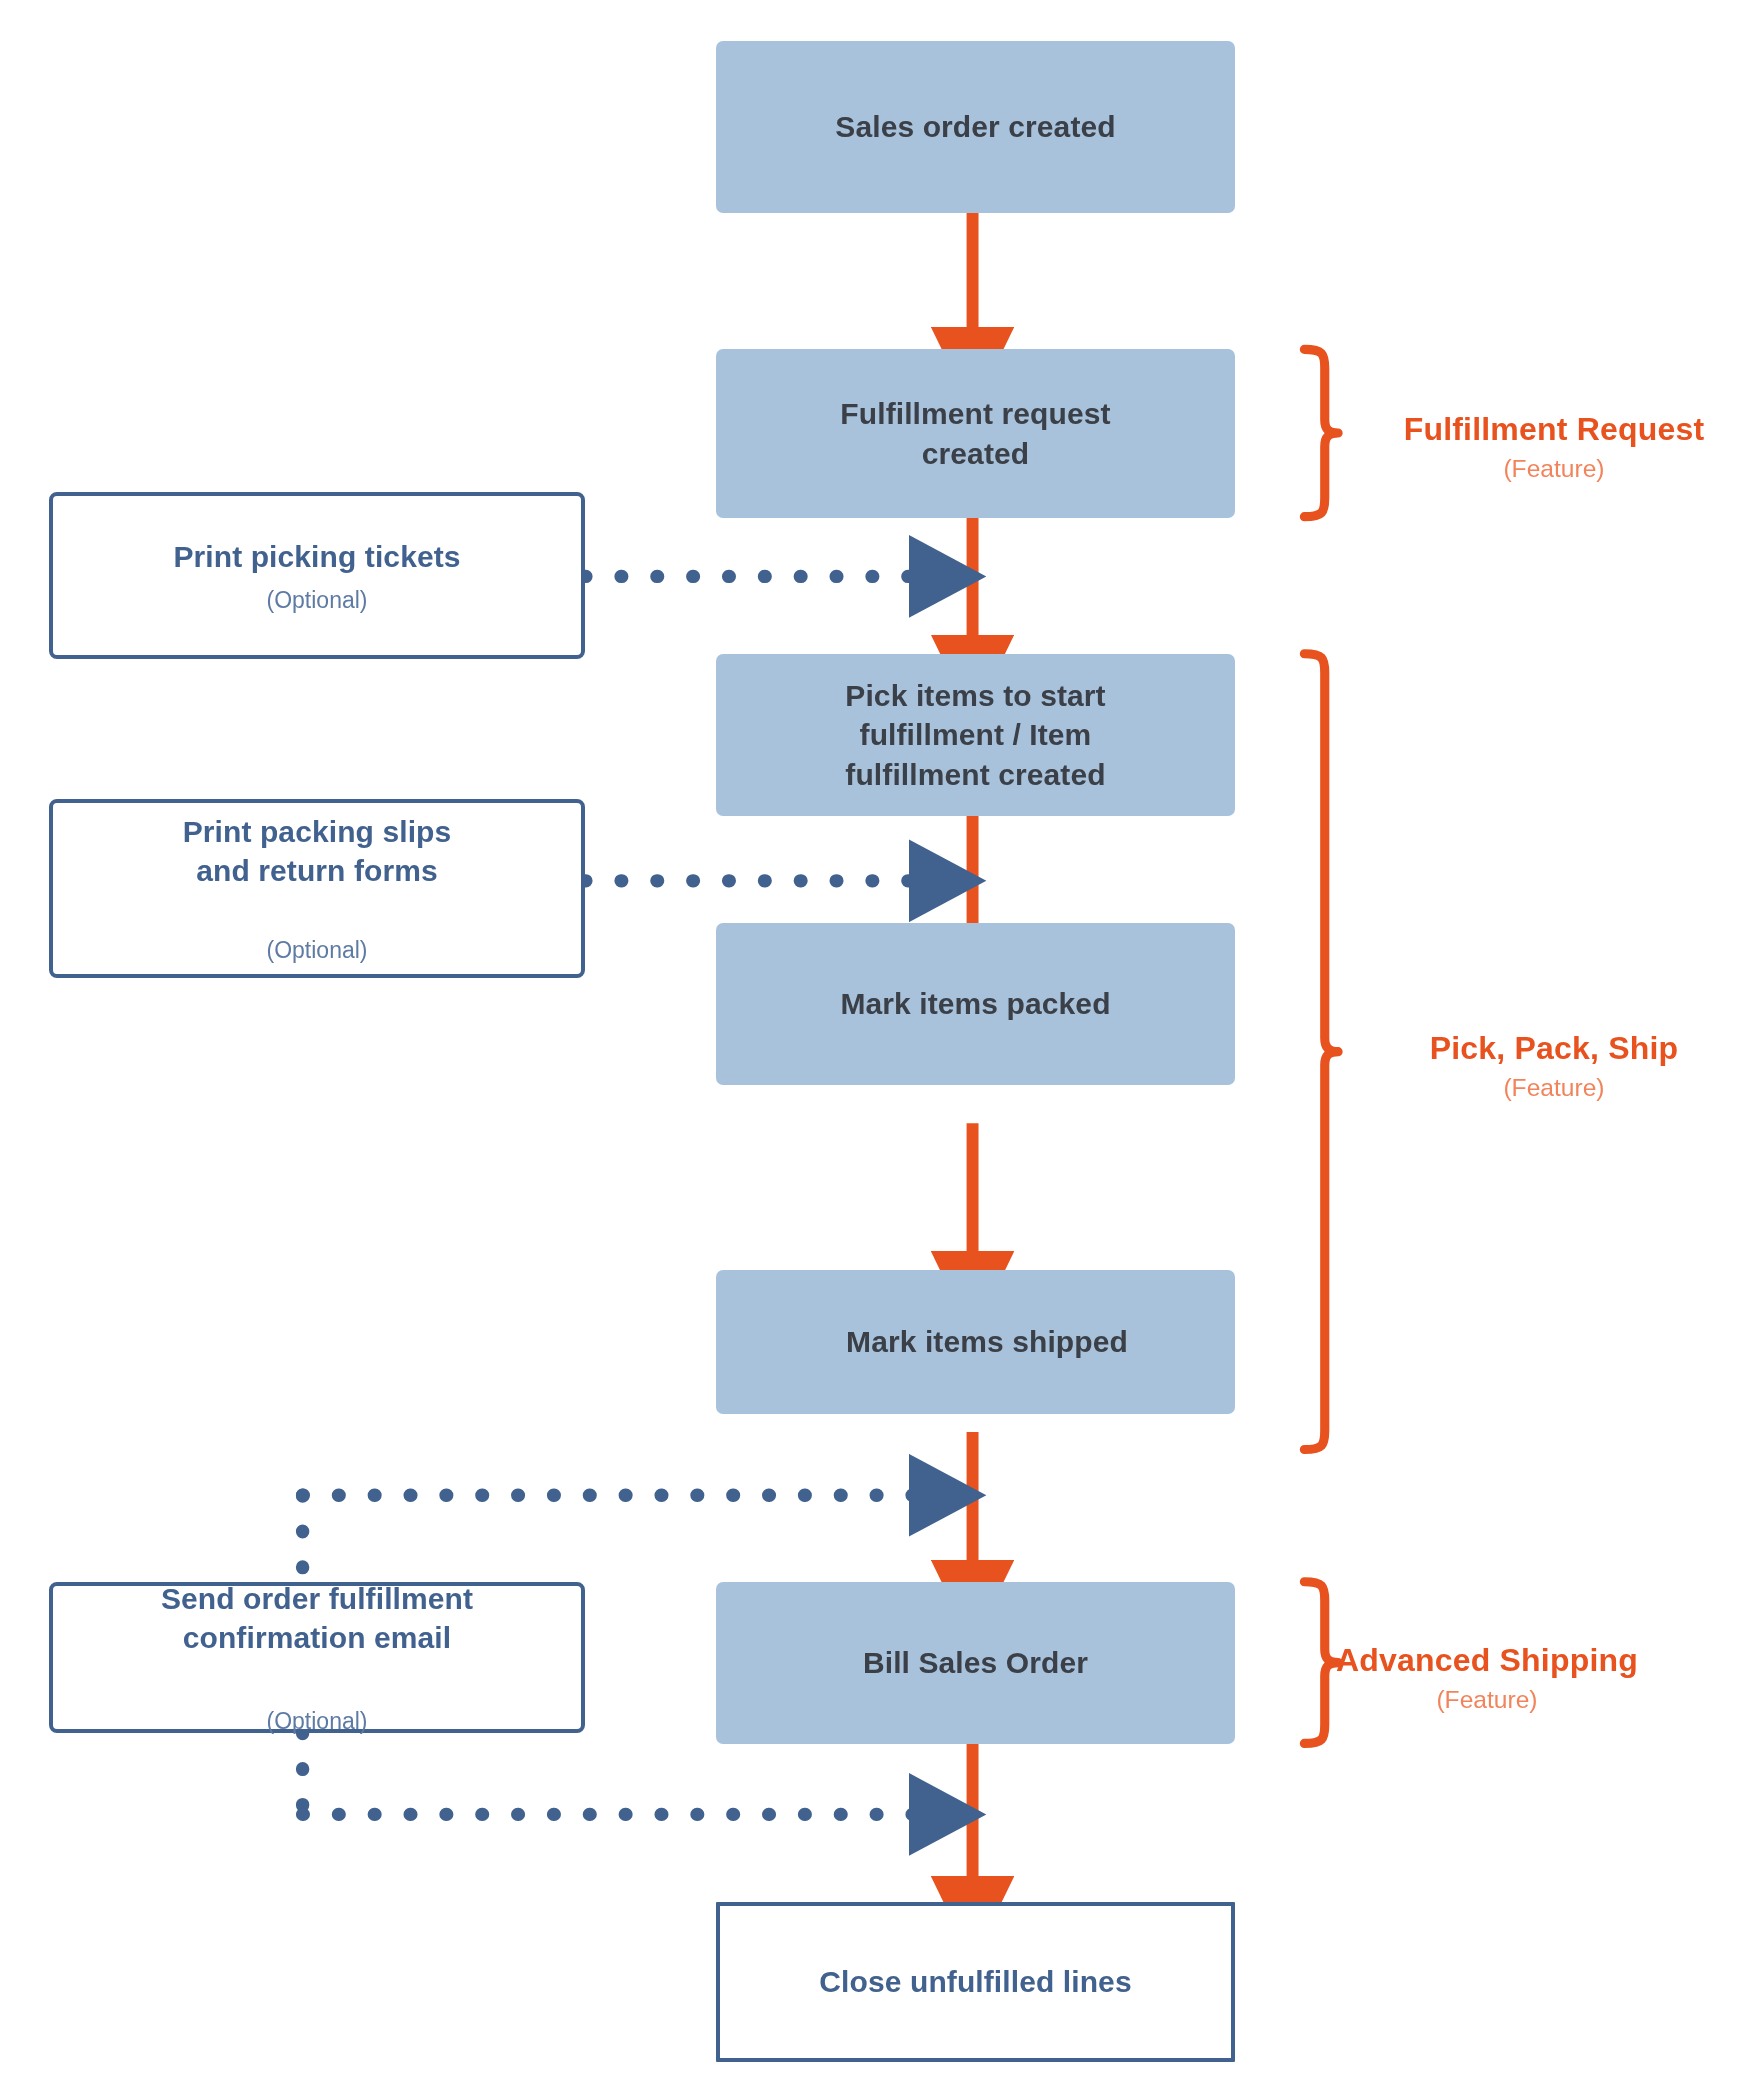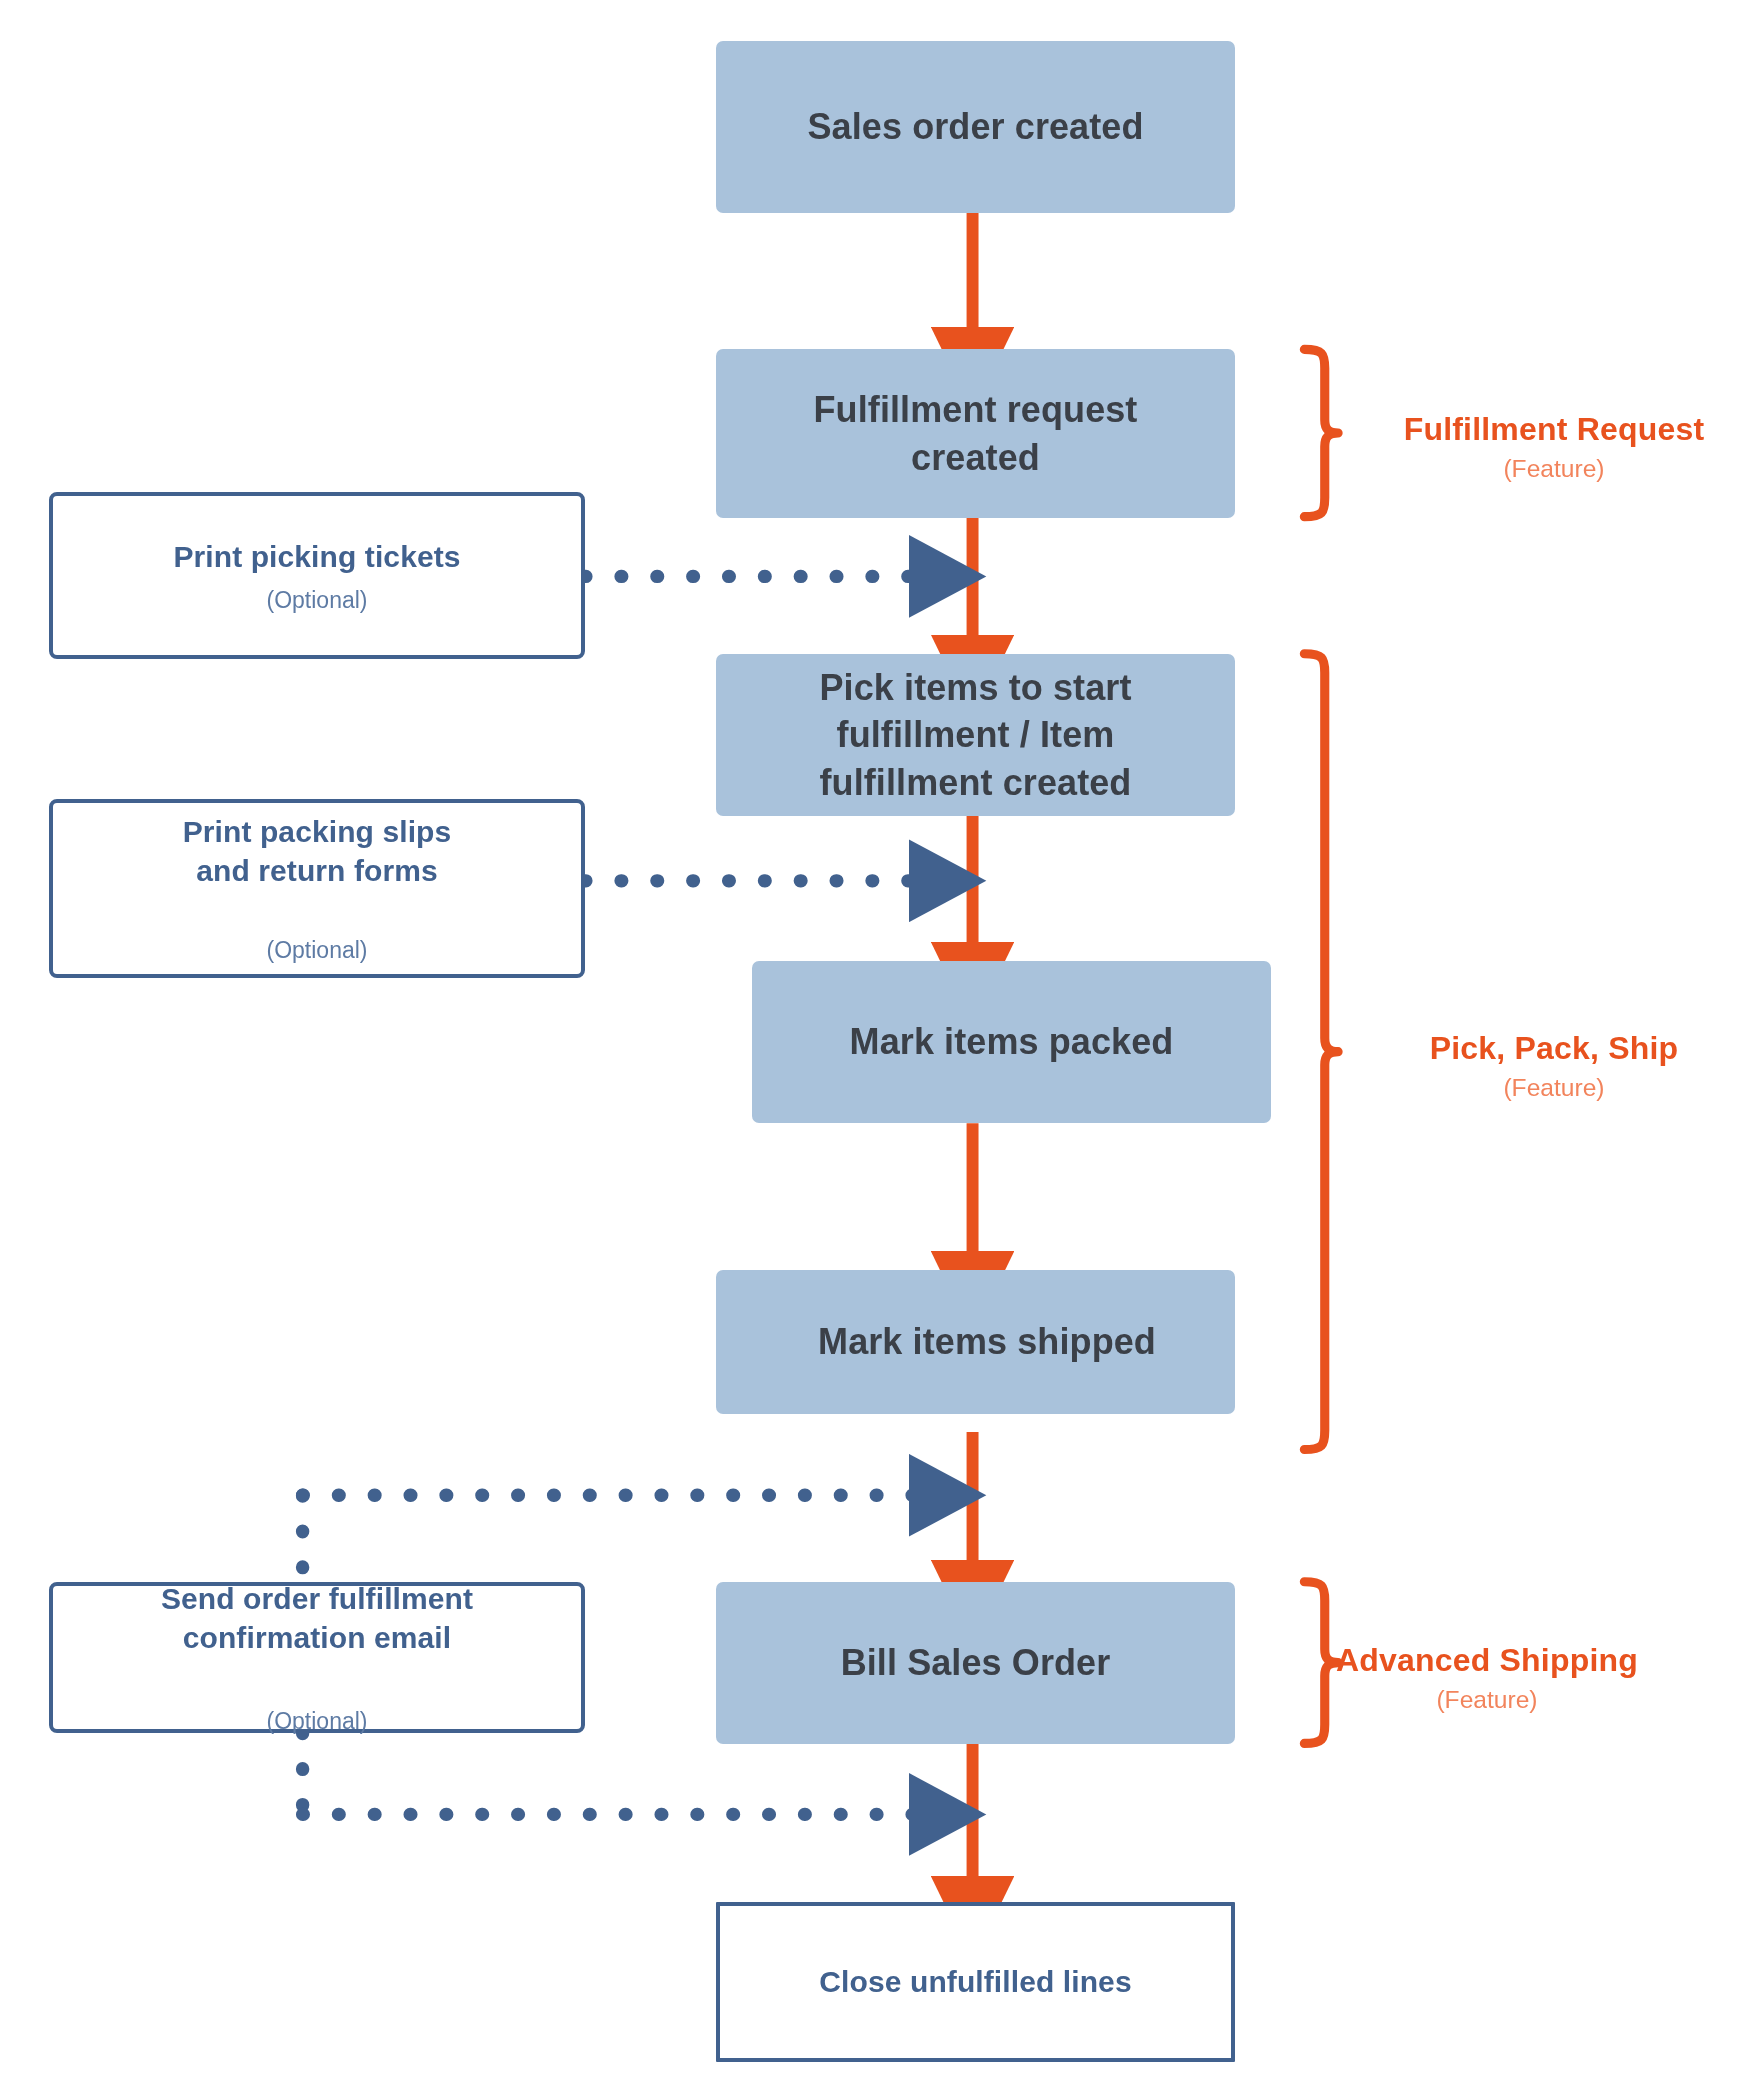--- a/index.html
+++ b/index.html
@@ -26,21 +26,21 @@
     border-radius: 7px;
     display: flex;
     align-items: center;
     justify-content: center;
     text-align: center;
     box-sizing: border-box;
     padding: 4.2px 17px;
   }
   .proc-box .proc-label {
     color: #3b4048;
-    font-size: 36px;
+    font-size: 30px;
     font-weight: 600;
     line-height: 1.32;
     letter-spacing: 0.1px;
   }
 
   
   .opt-box {
     position: absolute;
     background: #ffffff;
     border: 4.9px solid #41618e;
@@ -204,21 +204,21 @@
   </div>
 
   <div class="proc-box" style="left:716px; top:654px; width:519px; height:162px;">
     <div class="proc-label">
       <span>Pick items to start</span><br>
       <span>fulfillment / Item</span><br>
       <span>fulfillment created</span>
     </div>
   </div>
 
-  <div class="proc-box" style="left:716px; top:961px; width:519px; height:162px;margin-left:36px;">
+  <div class="proc-box" style="left:716px; top:923px; width:519px; height:162px;">
     <div class="proc-label">Mark items packed</div>
   </div>
 
   <div class="proc-box" style="left:716px; top:1270px; width:519px; height:144px;padding-left:40px;">
     <div class="proc-label">Mark items shipped</div>
   </div>
 
   <div class="proc-box" style="left:716px; top:1582px; width:519px; height:162px;">
     <div class="proc-label">Bill Sales Order</div>
   </div>

